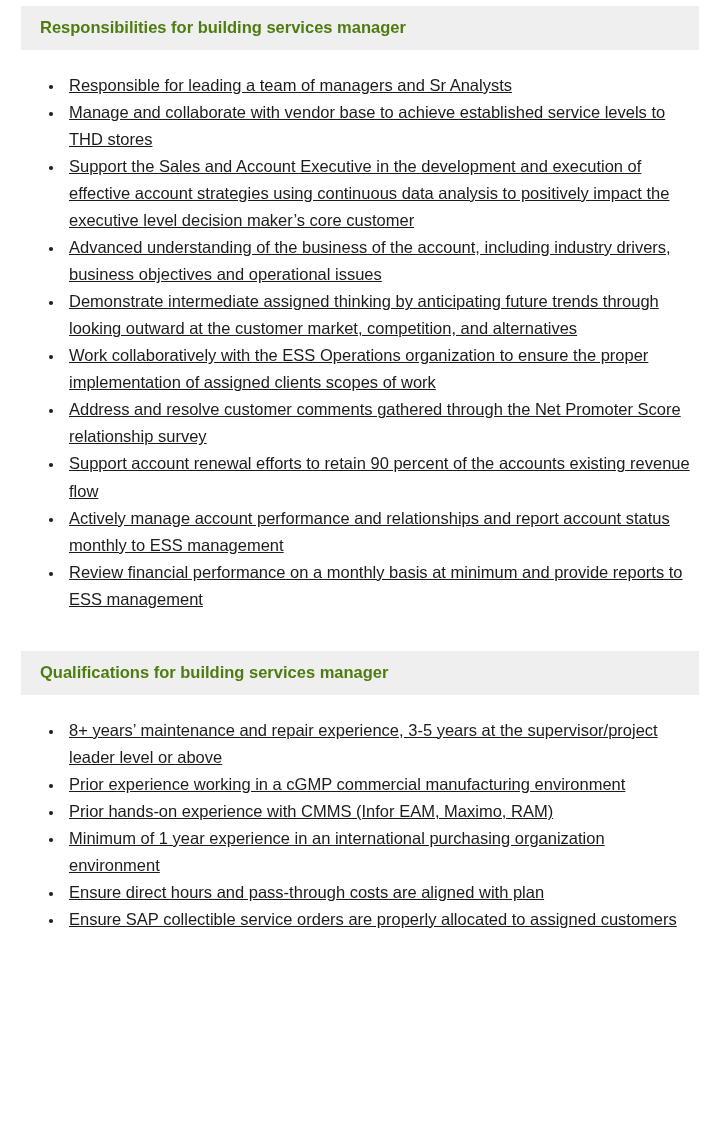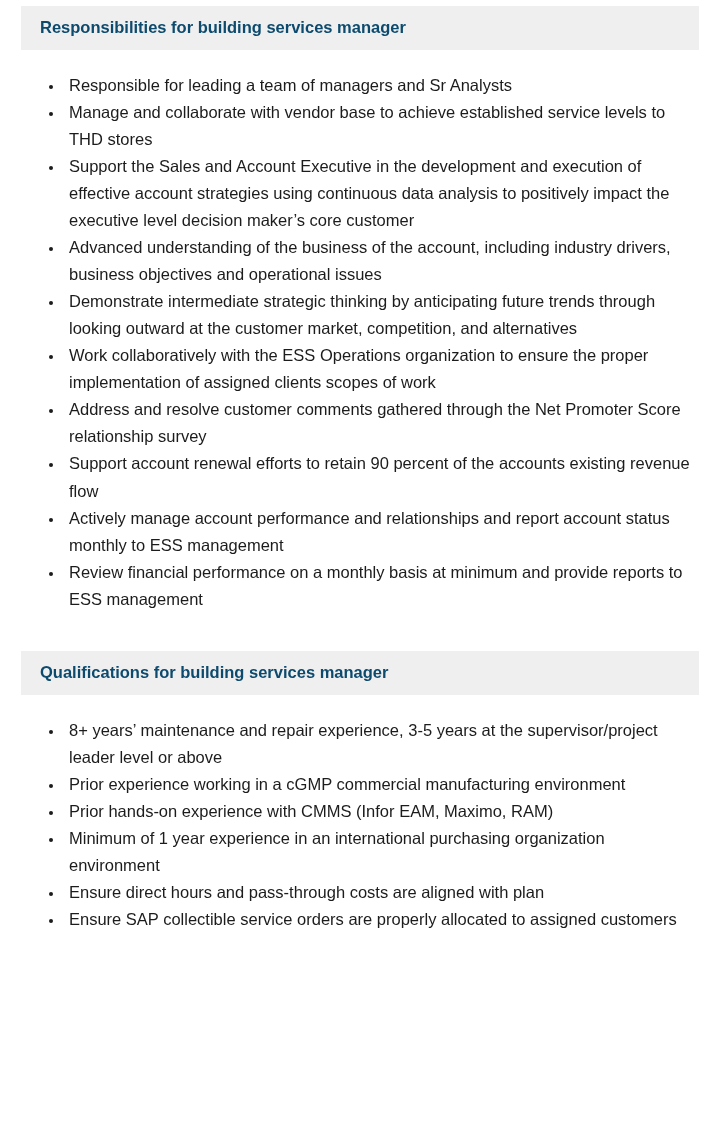--- a/index.html
+++ b/index.html
@@ -31,26 +31,27 @@
     line-height: 1.64;
     margin: 0 0 28px 0;
   }
   .section-bar {
     background: #efefef;
     font-weight: 700;
     font-size: 16.5px;
     line-height: 1.2;
     padding: 12px 19px;
     margin: 0 0 14px 0;
-    color: #0c4a6e;
+    color: #4d7c0f;
   }
   ul.bullet-list {
     margin: 0 0 38px 0;
     padding: 8px 0 0 43px;
     list-style-type: disc;
+    text-decoration: underline;
   }
   ul.bullet-list li {
     font-size: 16.5px;
     line-height: 1.64;
     padding-left: 5px;
     margin: 0;
   }
   ul.bullet-list li::marker {
     font-size: 13px;
   }
@@ -65,21 +66,21 @@
 
 
 
   <div class="section-bar">Responsibilities for building services manager</div>
 
   <ul class="bullet-list">
     <li>Responsible for leading a team of managers and Sr Analysts</li>
     <li>Manage and collaborate with vendor base to achieve established service levels to THD stores</li>
     <li>Support the Sales and Account Executive in the development and execution of effective account strategies using continuous data analysis to positively impact the executive level decision maker’s core customer</li>
     <li>Advanced understanding of the business of the account, including industry drivers, business objectives and operational issues</li>
-    <li>Demonstrate intermediate strategic thinking by anticipating future trends through looking outward at the customer market, competition, and alternatives</li>
+    <li>Demonstrate intermediate assigned thinking by anticipating future trends through looking outward at the customer market, competition, and alternatives</li>
     <li>Work collaboratively with the ESS Operations organization to ensure the proper implementation of assigned clients scopes of work</li>
     <li>Address and resolve customer comments gathered through the Net Promoter Score relationship survey</li>
     <li>Support account renewal efforts to retain 90 percent of the accounts existing revenue flow</li>
     <li>Actively manage account performance and relationships and report account status monthly to ESS management</li>
     <li>Review financial performance on a monthly basis at minimum and provide reports to ESS management</li>
   </ul>
 
   <div class="section-bar">Qualifications for building services manager</div>
 
   <ul class="bullet-list last">

